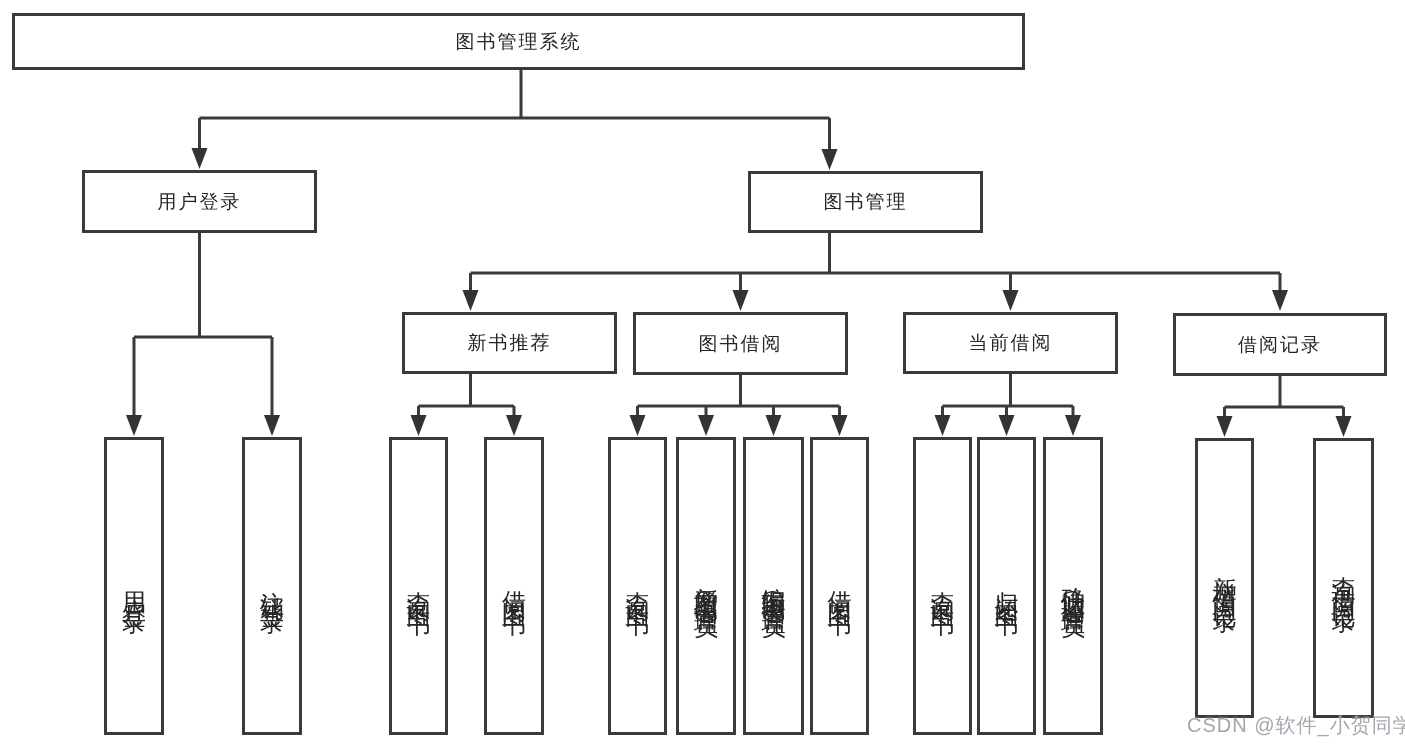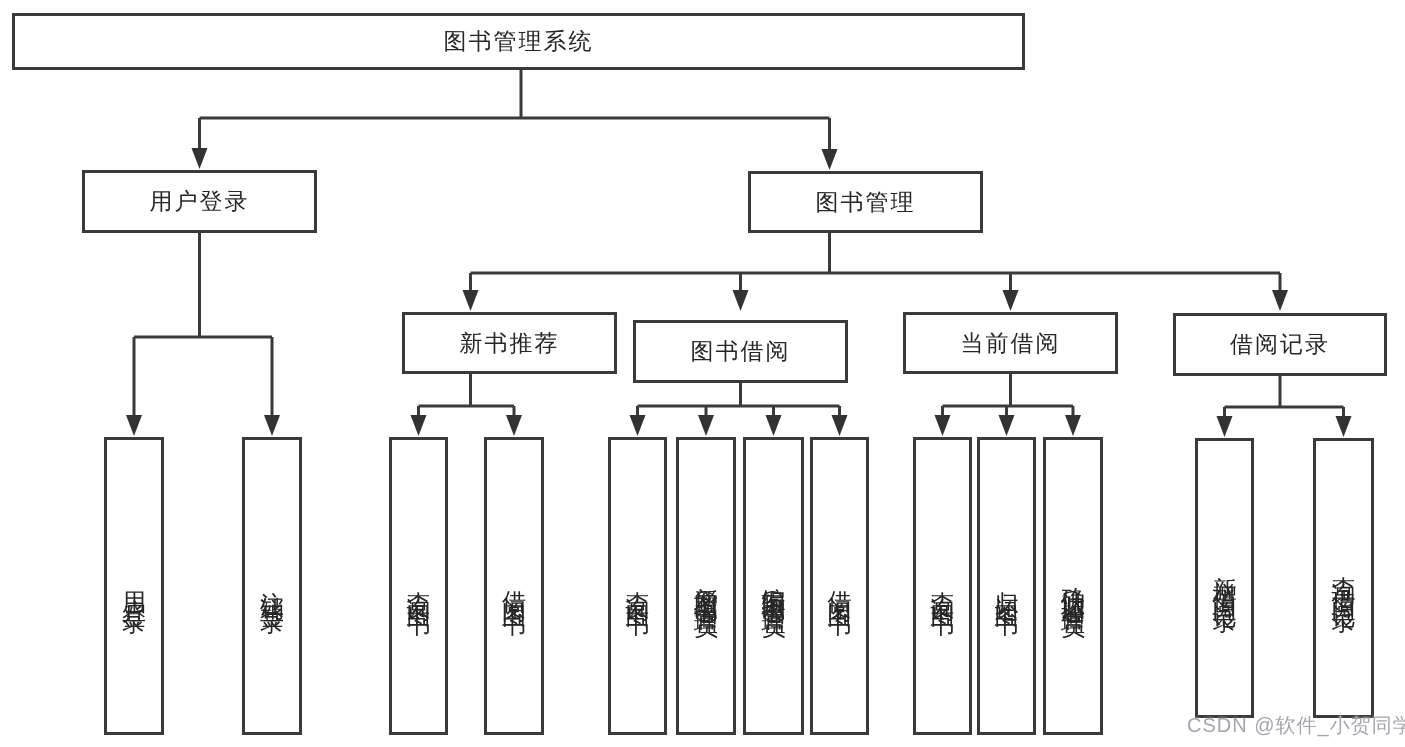--- a/index.html
+++ b/index.html
@@ -22,21 +22,21 @@
     pointer-events: none;
   }
   .hbox {
     position: absolute;
     box-sizing: border-box;
     border: 3px solid #3a3a3a;
     background: #ffffff;
     display: flex;
     align-items: center;
     justify-content: center;
-    font-size: 23px;
+    font-size: 19px;
     letter-spacing: 2px;
     color: #262626;
     white-space: nowrap;
   }
   .vbox {
     position: absolute;
     box-sizing: border-box;
     border: 3px solid #3a3a3a;
     background: #ffffff;
     display: flex;
@@ -123,21 +123,21 @@
         <polygon points="1343.5,437 1335.5,416 1351.5,416"></polygon>
       </g>
   </svg>
 
   <div class="hbox" style="left:12px; top:13px; width:1013px; height:57px;">图书管理系统</div>
 
   <div class="hbox" style="left:82px; top:170px; width:235px; height:63px;">用户登录</div>
   <div class="hbox" style="left:712px; top:171px; width:235px; height:62px;margin-left:36px;">图书管理</div>
 
   <div class="hbox" style="left:363px; top:312px; width:215px; height:62px;margin-left:39px;">新书推荐</div>
-  <div class="hbox" style="left:633px; top:312px; width:215px; height:63px;margin-top:8px;">图书借阅</div>
+  <div class="hbox" style="left:633px; top:312px; width:215px; height:63px;">图书借阅</div>
   <div class="hbox" style="left:903px; top:312px; width:215px; height:62px;">当前借阅</div>
   <div class="hbox" style="left:1173px; top:313px; width:214px; height:63px;">借阅记录</div>
 
   <div class="vbox" style="left:104px; top:437px; width:60px; height:298px;">用户登录</div>
   <div class="vbox" style="left:242px; top:437px; width:60px; height:298px;">注销登录</div>
 
   <div class="vbox" style="left:389px; top:437px; width:59px; height:298px;">查询图书</div>
   <div class="vbox" style="left:484px; top:437px; width:60px; height:298px;">借阅图书</div>
 
   <div class="vbox" style="left:608px; top:437px; width:59px; height:298px;">查询图书</div>

